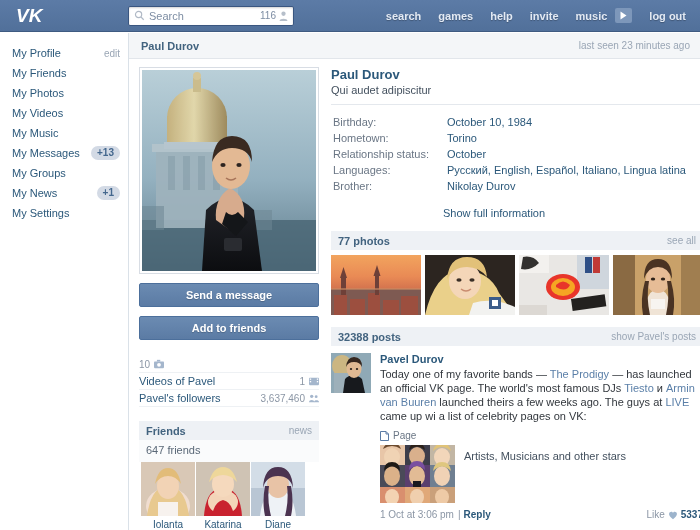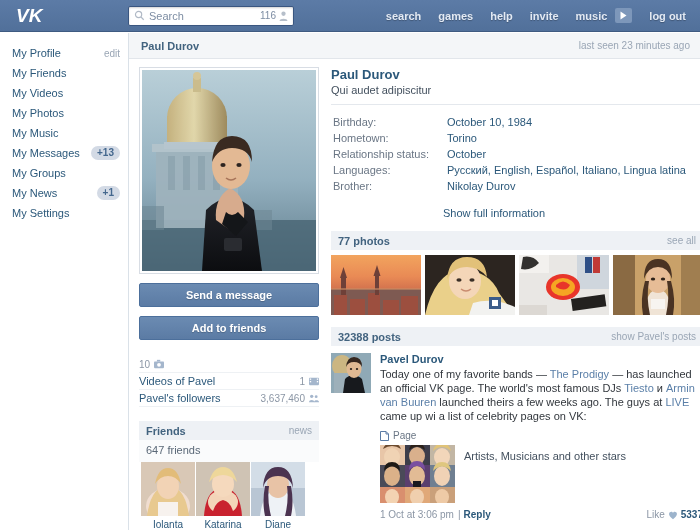--- a/index.html
+++ b/index.html
@@ -220,24 +220,24 @@
 <div class="sidebar">
 
   <div class="side-item">
     <span class="label">My Profile</span>
     <span class="side-edit">edit</span>
   </div>
   <div class="side-item">
     <span class="label">My Friends</span>
   </div>
   <div class="side-item">
+    <span class="label">My Photos</span>
+  </div>
+  <div class="side-item">
     <span class="label">My Videos</span>
-  </div>
-  <div class="side-item">
-    <span class="label">My Photos</span>
   </div>
   <div class="side-item">
     <span class="label">My Music</span>
   </div>
   <div class="side-item">
     <span class="label">My Messages</span>
     <span class="side-badge">+13</span>
   </div>
   <div class="side-item">
     <span class="label">My Groups</span>

